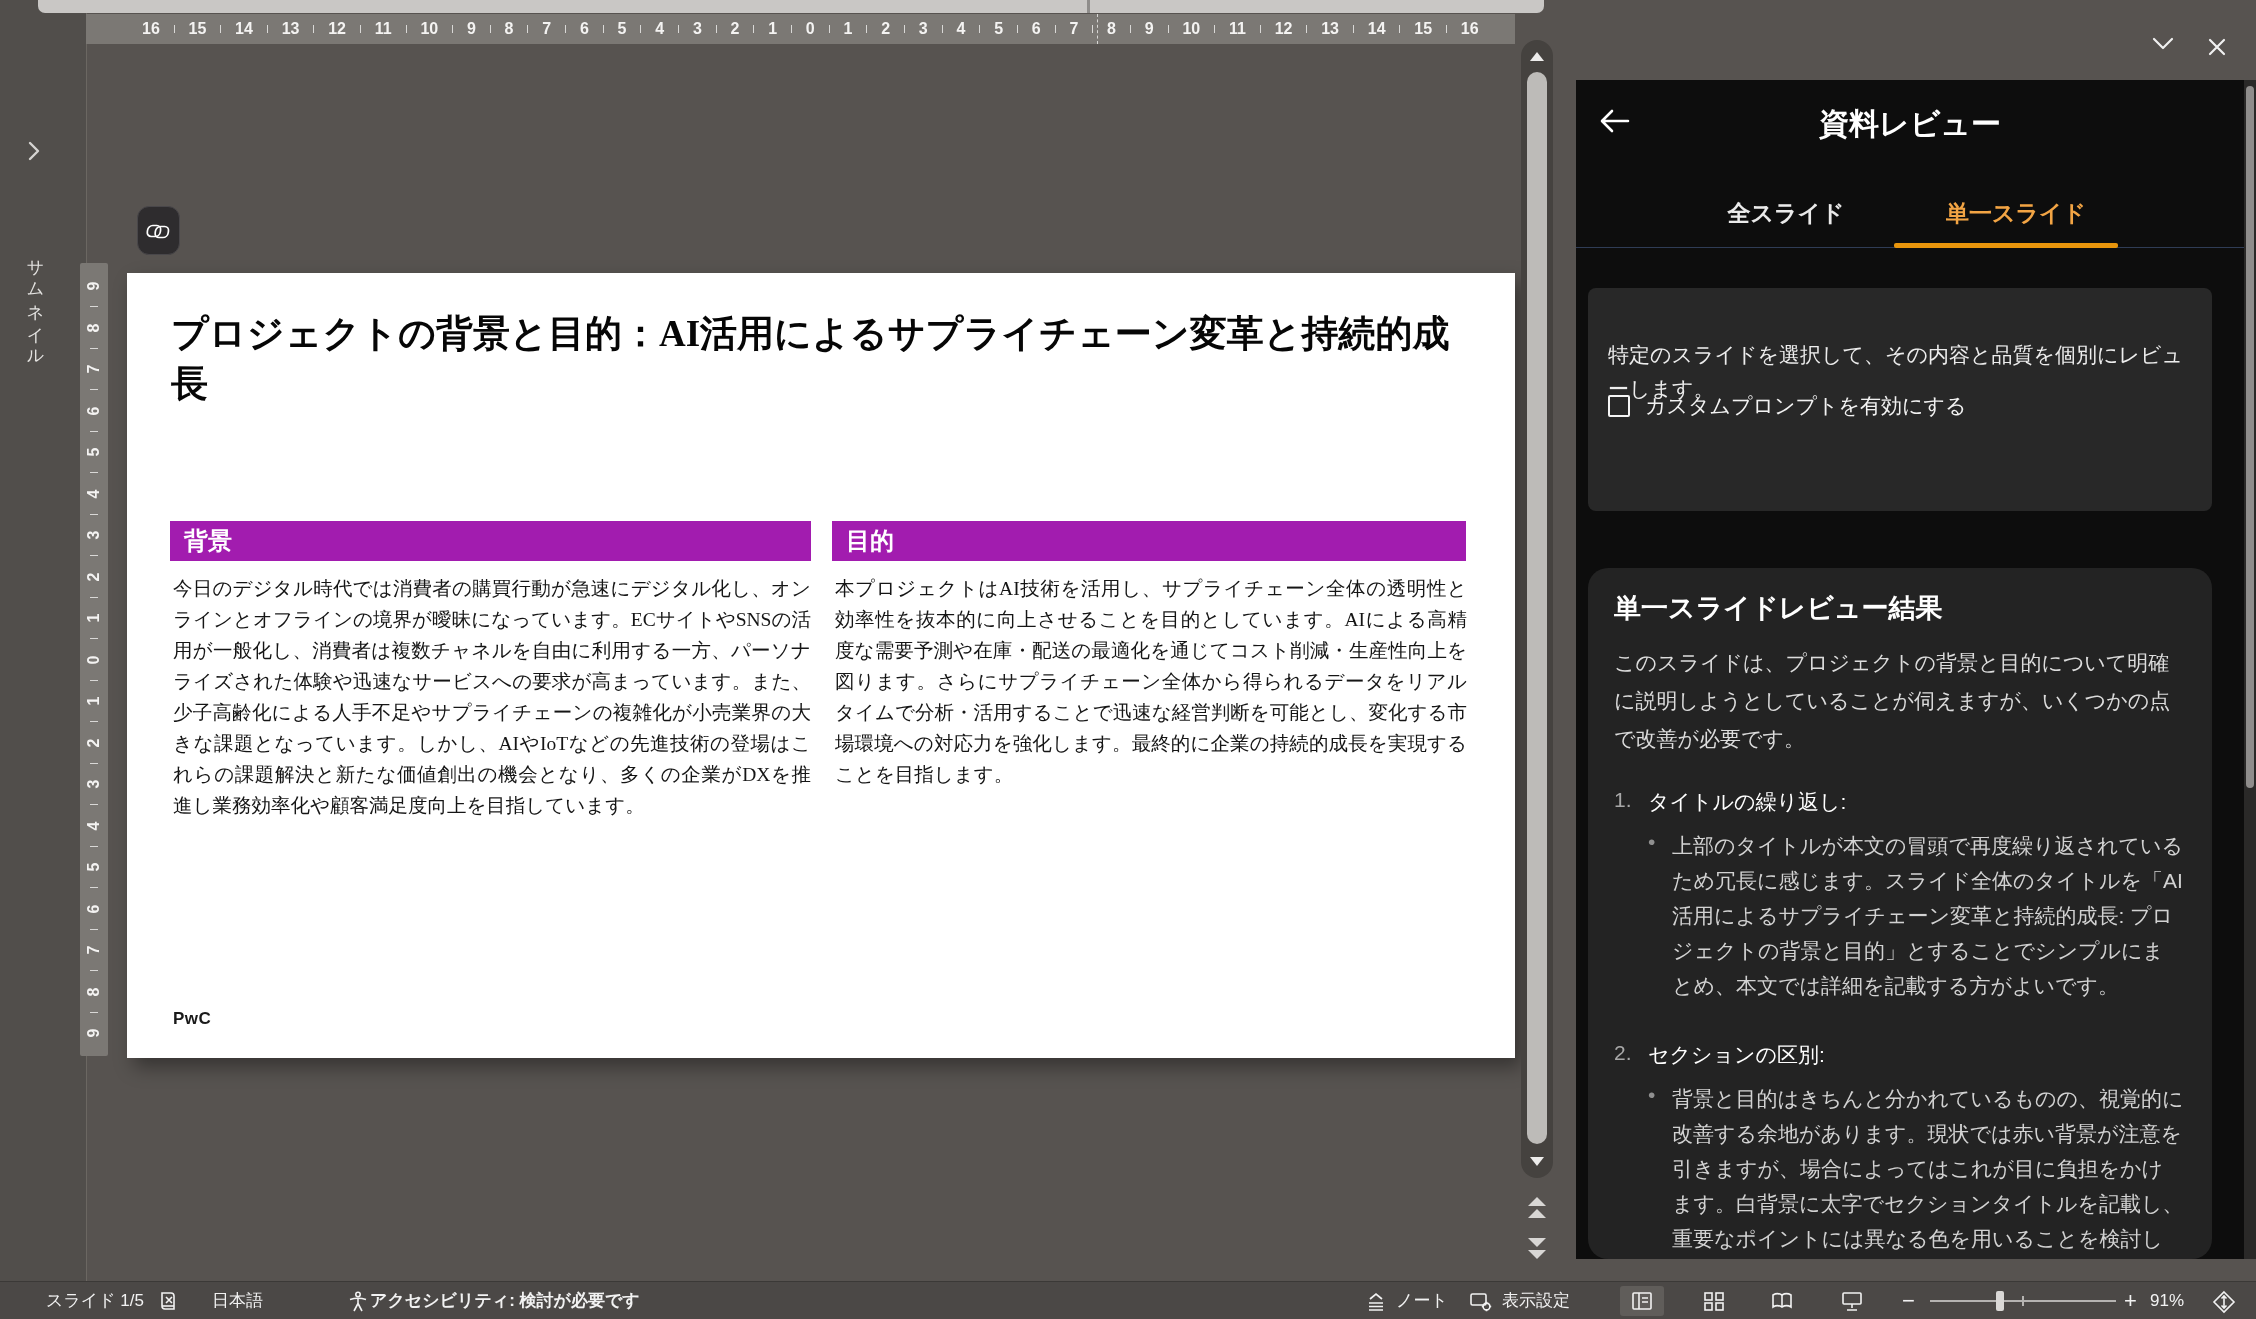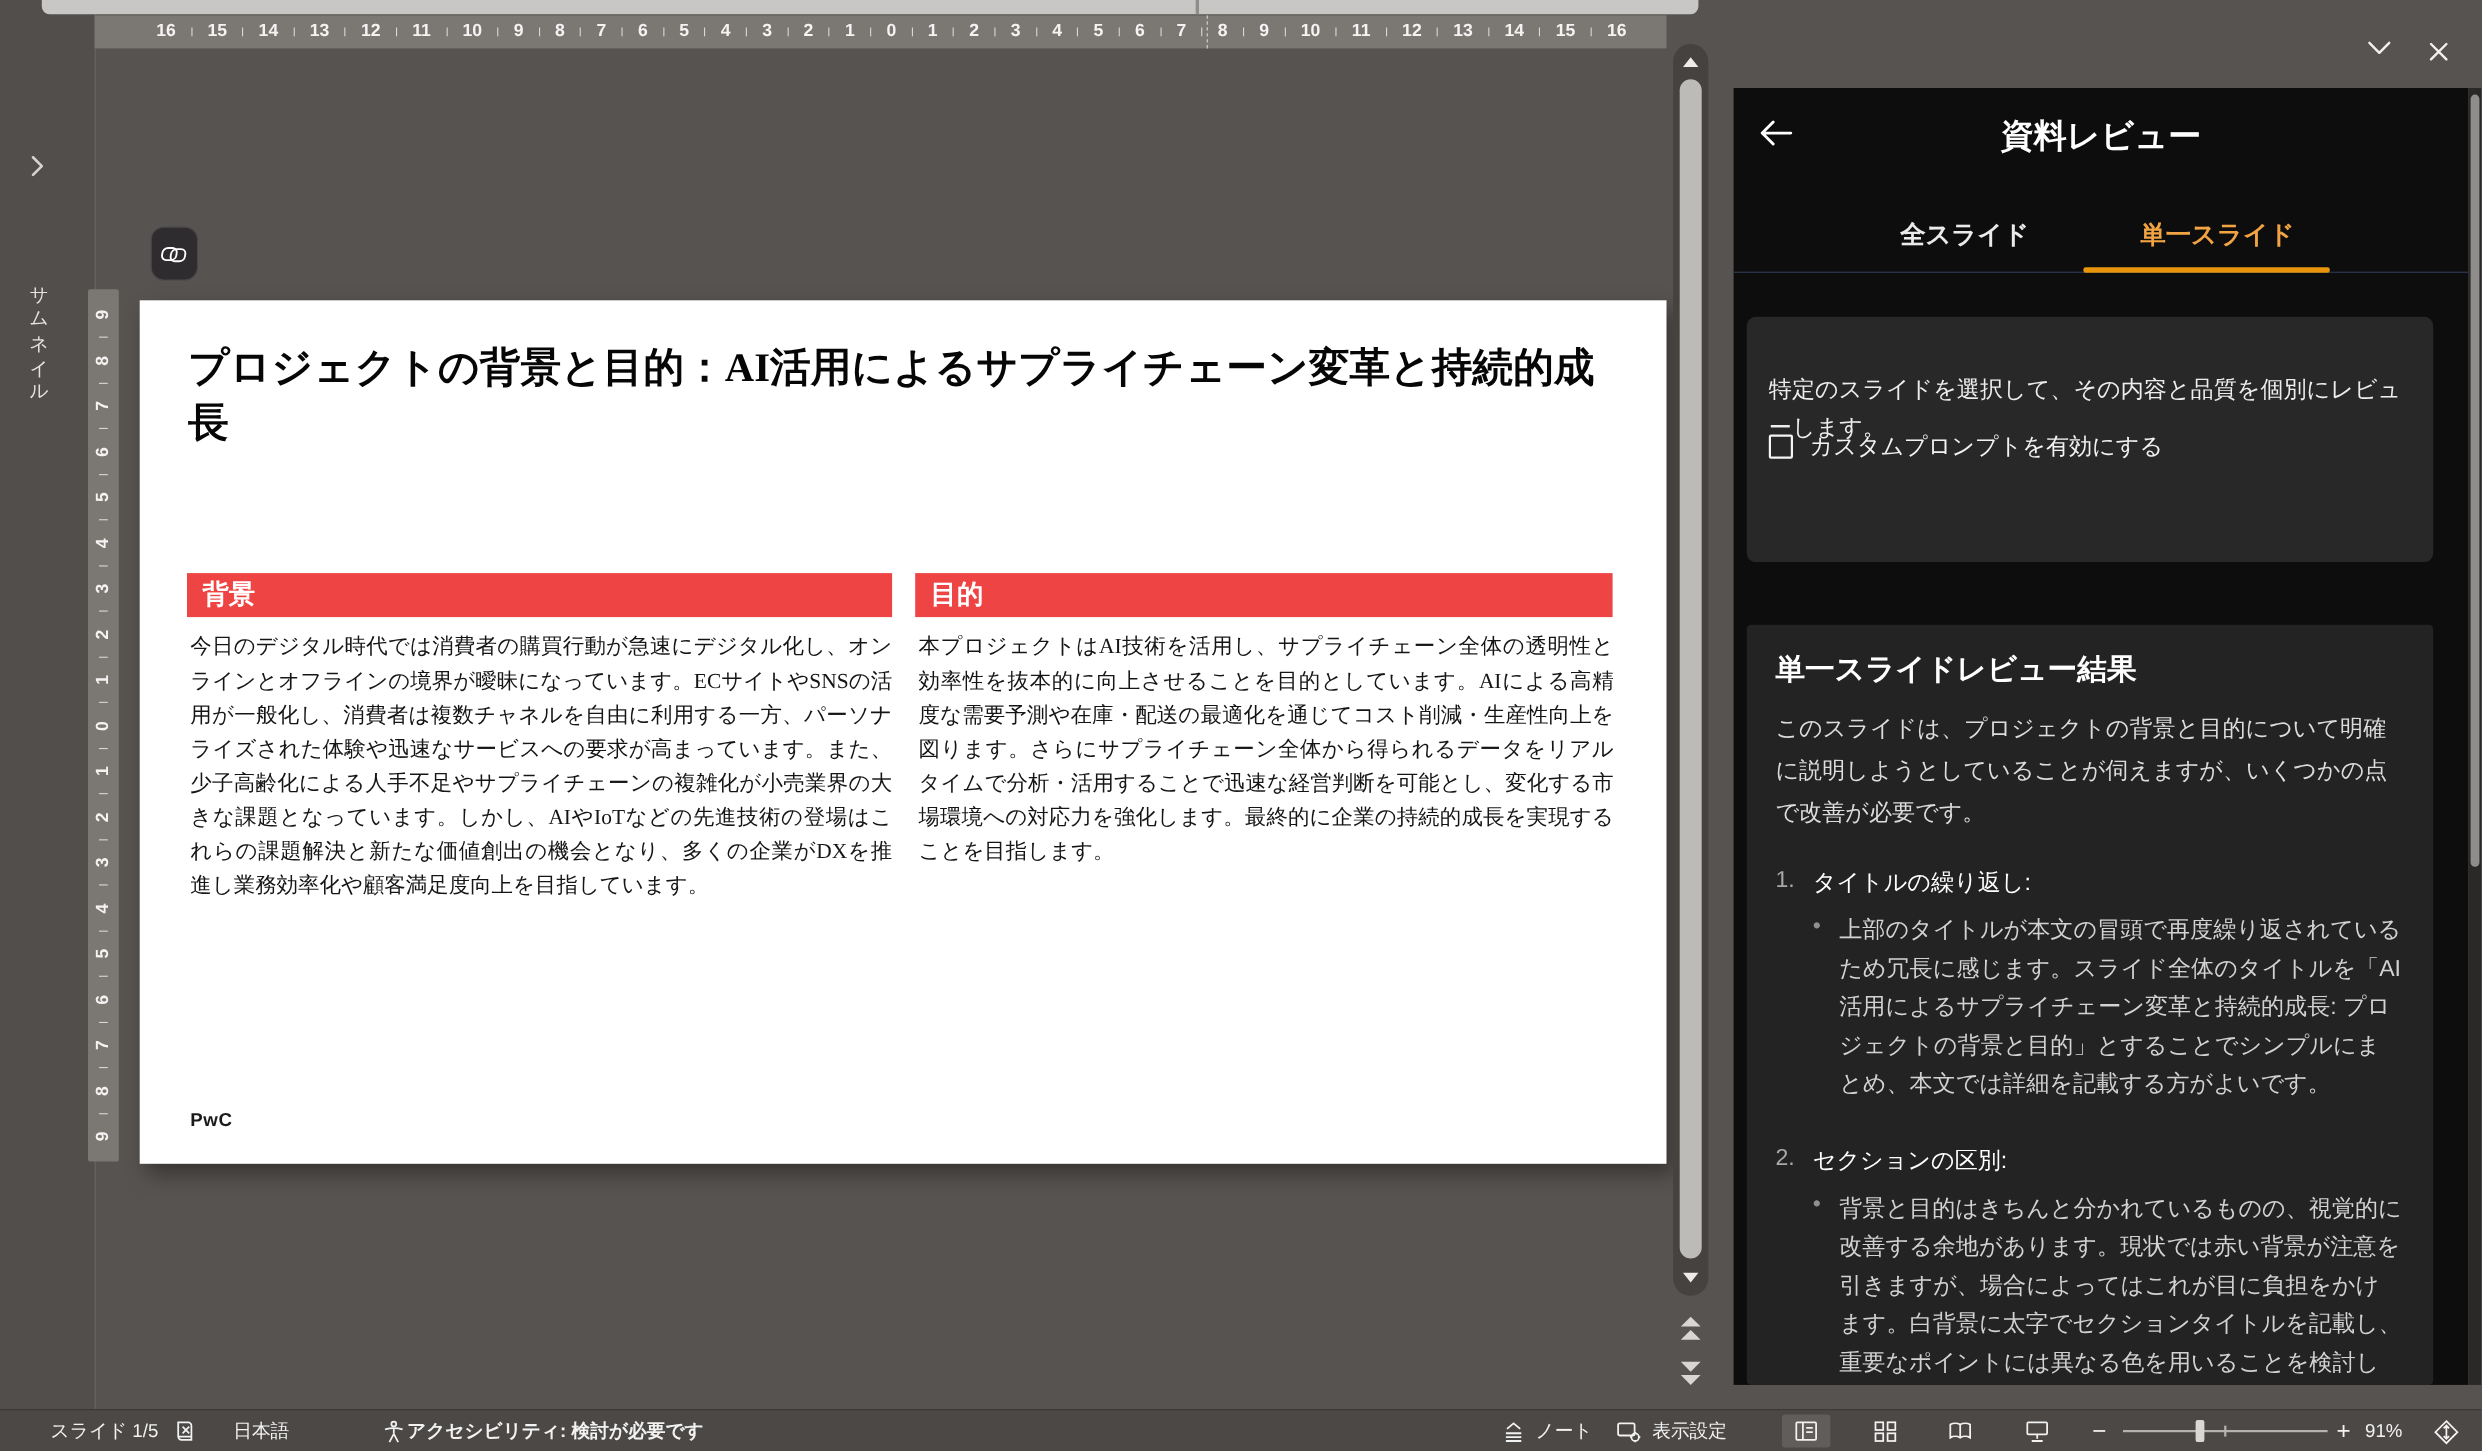--- a/index.html
+++ b/index.html
@@ -22,21 +22,21 @@
   .h-ruler .tick{width:1px;height:8px;background:#d9d8d6;}
   .indent-marker{left:1011px;top:0;width:1px;height:30px;border-left:1px dashed #e8e7e5;opacity:.85;}
   .v-ruler{left:80px;top:263px;width:28px;height:793px;background:#7b7874;display:flex;flex-direction:column;align-items:center;justify-content:space-between;padding:14px 0;box-sizing:border-box;border-radius:2px;}
   .v-ruler .num{color:#f4f3f2;font-size:16px;font-weight:bold;transform:rotate(-90deg);}
   .v-ruler .tick{width:8px;height:1px;background:#d9d8d6;}
 
   
   .slide{left:127px;top:273px;width:1388px;height:785px;background:#ffffff;box-shadow:7px 9px 18px rgba(0,0,0,.38);}
   .slide-title{left:44px;top:36px;width:1310px;font-family:"Liberation Serif","DejaVu Serif",serif;font-size:37px;font-weight:600;color:#060606;letter-spacing:0px;}
   .slide-subtitle{left:44px;top:102px;width:1300px;font-size:30px;font-weight:700;color:#0a0a0a;line-height:41px;}
-  .sec-header{top:248px;height:40px;background:#ef4444;color:#ffffff;font-size:24px;font-weight:700;line-height:40px;padding-left:14px;box-sizing:border-box;}
+  .sec-header{top:248px;height:40px;background:#a21caf;color:#ffffff;font-size:24px;font-weight:700;line-height:40px;padding-left:14px;box-sizing:border-box;}
   .sec-header.h-bg{left:43px;width:641px;}
   .sec-header.h-purpose{left:705px;width:634px;}
   .sec-body{top:300px;font-family:"Liberation Serif","DejaVu Serif",serif;font-size:19.5px;line-height:31px;color:#151515;text-align:justify;}
   .sec-body.b-bg{left:46px;width:638px;}
   .sec-body.b-purpose{left:708px;width:632px;}
   .pwc-logo{left:46px;top:736px;font-size:17px;font-weight:800;color:#1a1a1a;letter-spacing:.5px;}
 
   
   .copilot-badge{left:137px;top:206px;width:41px;height:47px;background:#2e2c2e;border:1px solid #49474a;border-radius:12px;display:flex;align-items:center;justify-content:center;cursor:pointer;}
 
@@ -60,21 +60,21 @@
   .tab-underline{left:0;top:167px;width:668px;height:1px;background:#2f3c55;}
   .tab-active-bar{left:318px;top:163px;width:224px;height:5px;background:#e8950c;border-radius:2px;}
 
   .card1{left:12px;top:208px;width:624px;height:223px;background:#282828;border-radius:8px;}
   .card1-desc{left:20px;top:14px;width:586px;font-size:21px;line-height:34px;color:#ededed;margin-top:36px;}
   .chk-row{left:20px;top:104px;display:flex;align-items:center;cursor:pointer;}
   .chk-box{width:18px;height:18px;border:2.5px solid #f5f5f5;border-radius:2px;background:transparent;}
   .chk-label{margin-left:15px;font-size:21px;color:#f2f2f2;}
   .start-btn{left:20px;top:158px;width:584px;height:57px;background:#e9a23b;border-radius:7px;color:#1c1c1c;font-size:23px;font-weight:600;text-align:center;line-height:57px;cursor:pointer;}
 
-  .results{left:12px;top:488px;width:624px;height:691px;background:#232323;border-radius:4px;padding:22px 26px;box-sizing:border-box;overflow:hidden;}
+  .results{left:12px;top:488px;width:624px;height:691px;background:#232323;border-radius:20px;padding:22px 26px;box-sizing:border-box;overflow:hidden;}
   .rv-heading{font-size:27px;font-weight:700;color:#ffffff;margin-bottom:18px;}
   .rv-summary{font-size:21px;line-height:38px;color:#dcdcdc;margin-bottom:30px;}
   .rv-item{margin-bottom:38px;}
   .rv-item-head{display:flex;margin-bottom:12px;}
   .rv-num{width:34px;color:#a8a8a8;font-size:21px;flex:0 0 34px;}
   .rv-title{font-size:21px;font-weight:400;color:#ffffff;}
   .rv-bullet-row{display:flex;padding-left:34px;}
   .rv-dot{width:24px;color:#909090;font-size:21px;flex:0 0 24px;padding-top:2px;}
   .rv-bullet{width:512px;font-size:21px;line-height:35px;color:#d2d2d2;}
 

